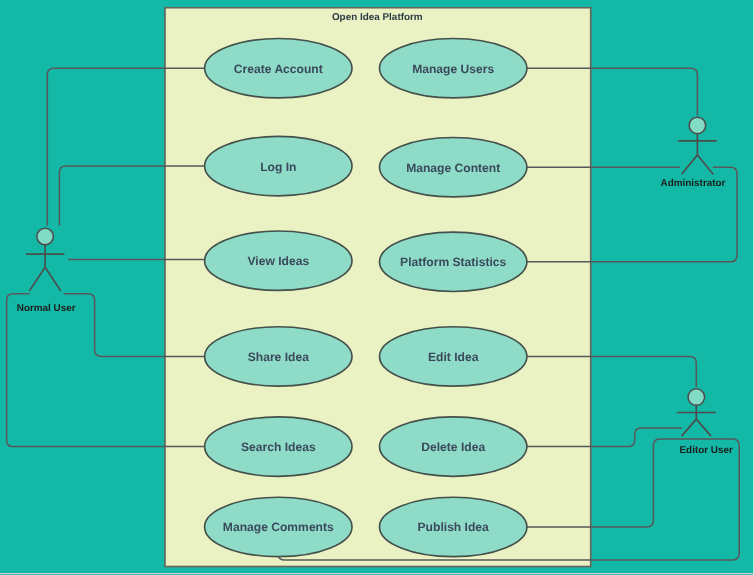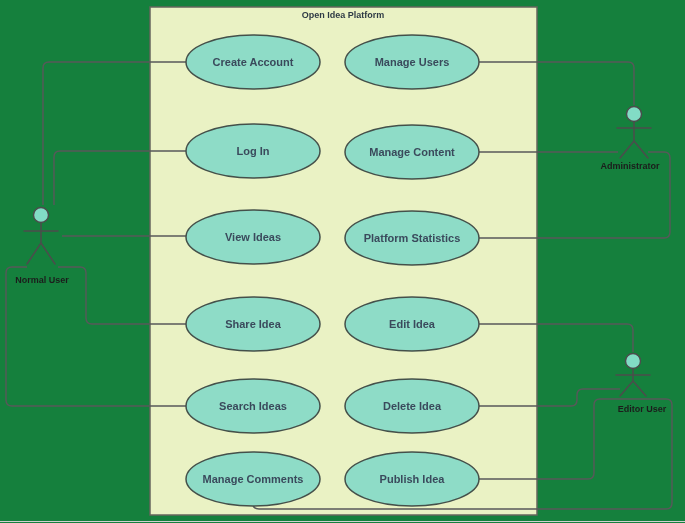--- a/index.html
+++ b/index.html
@@ -1,16 +1,16 @@
 <!DOCTYPE html>
 <html><head>
 <meta charset="utf-8">
 <style>
   html,body{margin:0;padding:0;background:#ffffff;}
-  .stage{position:relative;width:685px;height:523px;background:#15803d;overflow:hidden;
+  .stage{position:relative;width:685px;height:523px;background:#14b8a6;overflow:hidden;
          font-family:"Liberation Sans",sans-serif;}
   svg{display:block;}
   .boundary{stroke:#66665c;stroke-width:1.5;}
   .uc{stroke:#44504a;stroke-width:1.5;}
   .conn{fill:none;stroke:#58585a;stroke-width:1.4;}
   .actor-stroke{fill:none;stroke:#4c4c4c;stroke-width:1.5;stroke-linecap:round;}
   .actor-head{stroke:#4c4c4c;stroke-width:1.4;}
   .title{font:700 9px "Liberation Sans",sans-serif;text-anchor:middle;fill:#2e3a45;}
   .uc-text{font:700 11px "Liberation Sans",sans-serif;text-anchor:middle;fill:#3a4a5c;}
   .actor-label{font:700 9px "Liberation Sans",sans-serif;text-anchor:middle;fill:#1c1c1c;}

